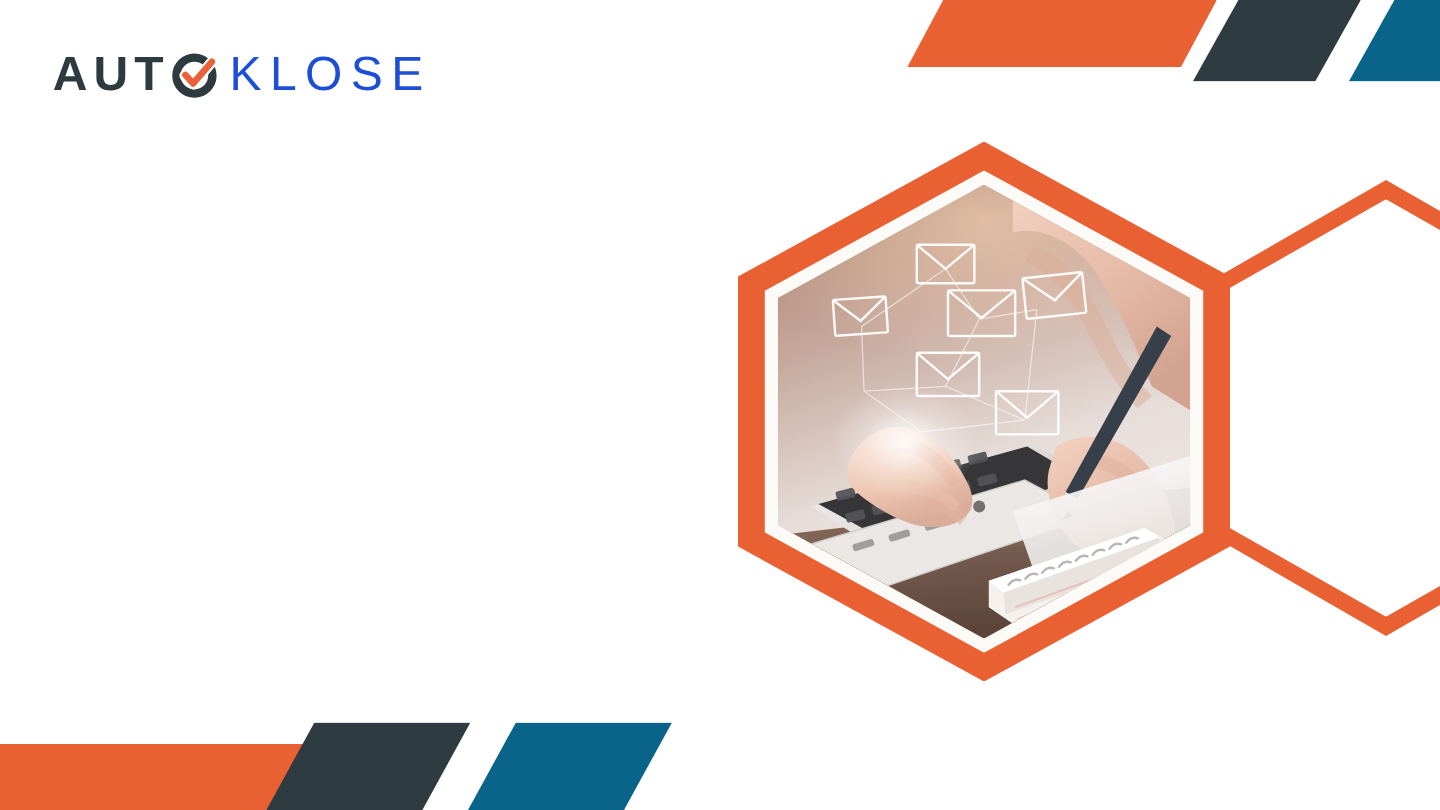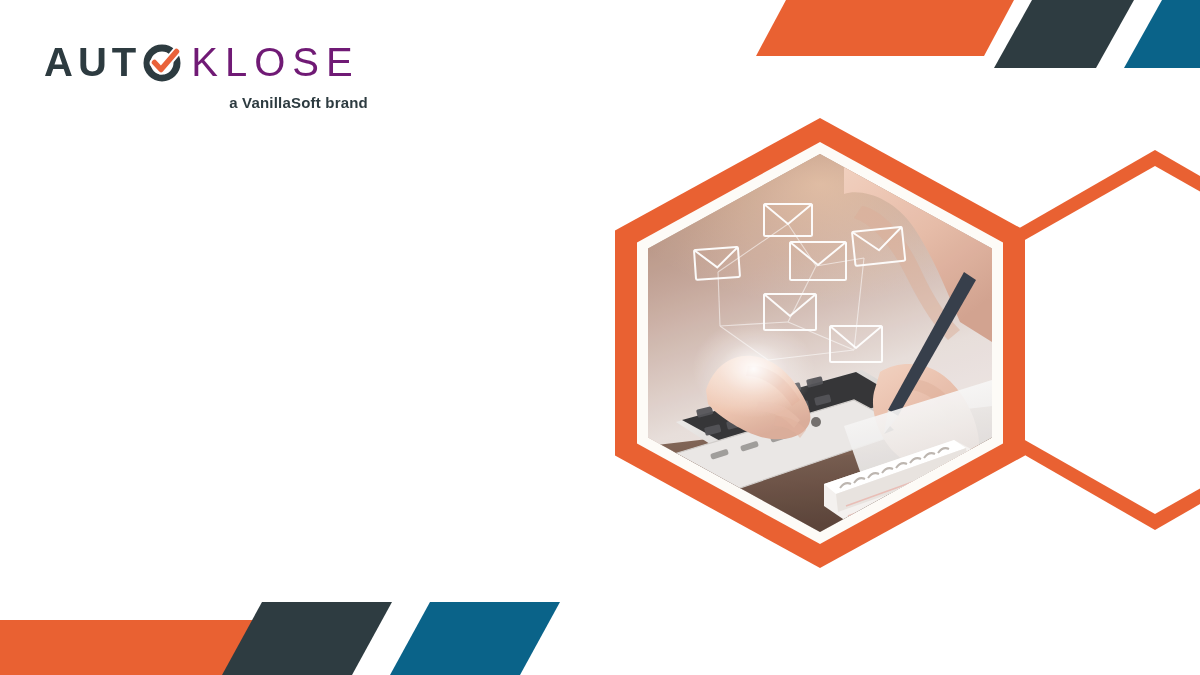--- a/index.html
+++ b/index.html
@@ -29,21 +29,21 @@
   
   #logo-block{position:absolute;left:44px;top:42px;width:330px;}
   #logo-word{display:flex;align-items:center;line-height:1;}
   .logo-auto{
     font-size:40px;font-weight:700;color:#2D3B40;letter-spacing:5px;
     font-family:"Liberation Sans",sans-serif;
   }
   .logo-o{position:relative;display:inline-block;width:40px;height:40px;margin:0 5px 0 1px;}
   .logo-o svg{position:absolute;left:0;top:0;}
   .logo-klose{
-    font-size:40px;font-weight:400;color:#701a75;letter-spacing:7px;
+    font-size:40px;font-weight:400;color:#1d4ed8;letter-spacing:7px;
     font-family:"Liberation Sans",sans-serif;margin-left:4px;
   }
   #logo-tagline{
     text-align:right;margin-top:12px;padding-right:6px;
     font-size:15px;font-weight:700;color:#2D3B40;letter-spacing:.2px;
   }
 
   
   #headline{position:absolute;left:50px;top:206px;width:580px;}
   #headline .line{
@@ -95,21 +95,20 @@
       <span class="logo-auto">AUT</span>
       <span class="logo-o">
         <svg viewBox="0 0 40 40" width="40" height="40" aria-hidden="true">
           <circle cx="20" cy="21" r="15" fill="none" stroke="#2D3B40" stroke-width="7"></circle>
           <path d="M12 21 L19 28 L35 9" fill="none" stroke="#ffffff" stroke-width="9" stroke-linecap="round" stroke-linejoin="round"></path>
           <path d="M12.5 20.5 L19 27.5 L34.5 9.5" fill="none" stroke="#E9623A" stroke-width="5.5" stroke-linecap="round" stroke-linejoin="round"></path>
         </svg>
       </span>
       <span class="logo-klose">KLOSE</span>
     </div>
-    <div id="logo-tagline">a VanillaSoft brand</div>
   </div>
 
 
   <div id="hex-wrap">
     <div class="hexshape" id="hex-border"></div>
     <div class="hexshape" id="hex-gap"></div>
     <div class="hexshape" id="hex-photo">
       <svg viewBox="0 0 344 378" preserveAspectRatio="xMidYMid slice" aria-hidden="true">
         <defs>
           <linearGradient id="bgTop" x1="0" y1="0" x2="0.3" y2="1">

